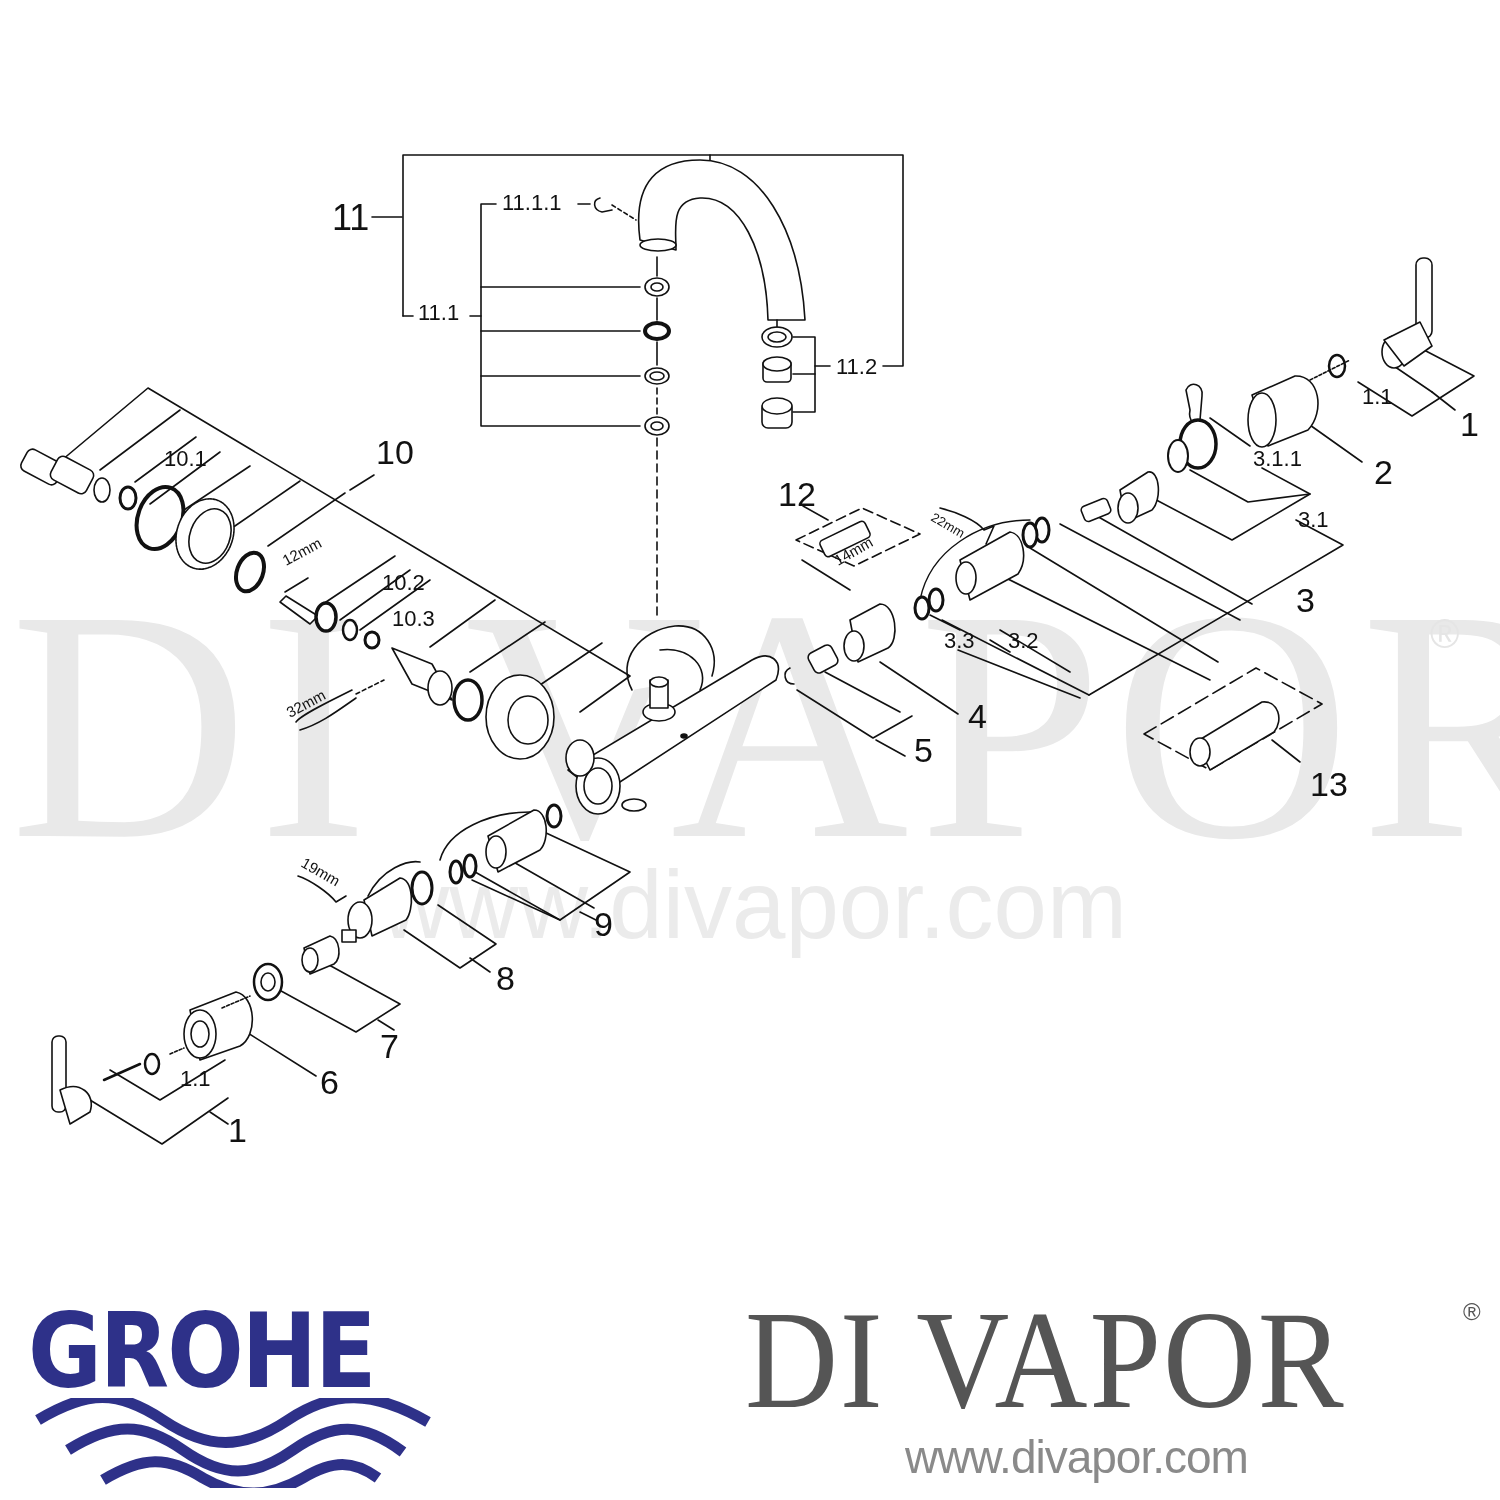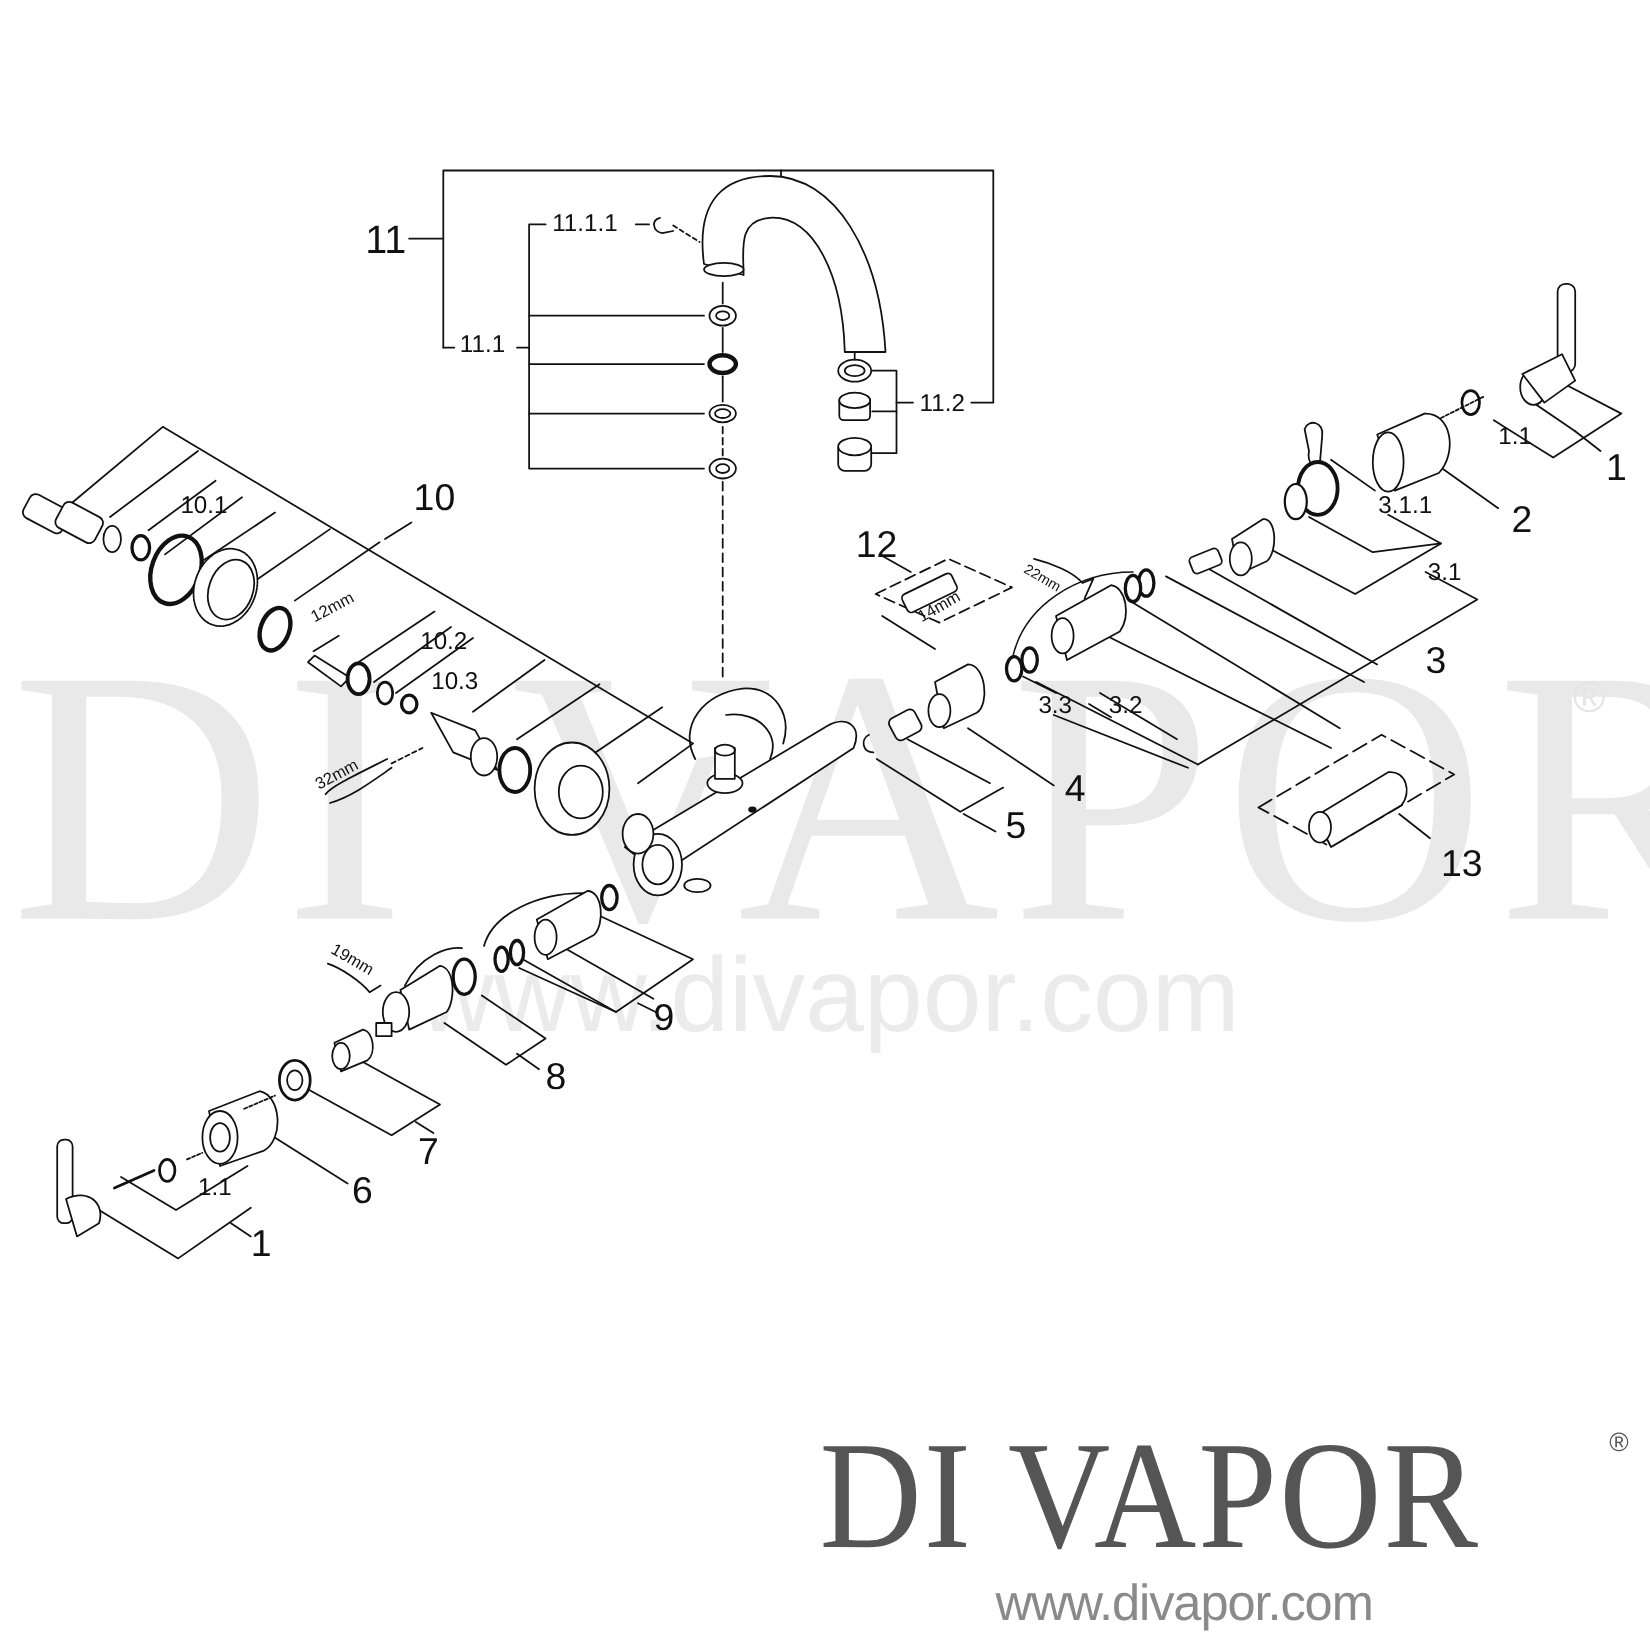--- a/index.html
+++ b/index.html
@@ -273,19 +273,29 @@
       </g>
     <g id="tool-layer">
         <text x="286" y="566" font-size="15" class="callout" transform="rotate(-28 286 566)">12mm</text>
         <text x="290" y="718" font-size="15" class="callout" transform="rotate(-28 290 718)">32mm</text>
         <text x="930" y="520" font-size="13" class="callout" transform="rotate(30 930 520)">22mm</text>
         <text x="838" y="566" font-size="15" class="callout" transform="rotate(-30 838 566)">14mm</text>
         <text x="300" y="866" font-size="15" class="callout" transform="rotate(30 300 866)">19mm</text>
       </g>
   </svg>
 
+  <div class="grohe-logo">
+    <div class="grohe-word">GROHE</div>
+    <svg class="grohe-waves" width="420" height="90" viewBox="0 0 420 90">
+      <g fill="none" stroke="#2e3189" stroke-width="11">
+        <path d="M5,22 C55,-8 85,-8 130,22 C175,52 210,52 255,22 C300,-8 340,-8 395,24"></path>
+        <path d="M35,52 C80,24 110,24 150,52 C190,80 220,80 260,52 C300,24 330,24 370,54"></path>
+        <path d="M70,82 C110,58 135,58 170,80 C205,100 235,100 270,80 C300,62 320,62 345,80"></path>
+      </g>
+    </svg>
+  </div>
 
   <div class="divapor-logo">
     <div class="divapor-word">DI VAPOR</div>
     <div class="divapor-reg">®</div>
     <div class="divapor-url">www.divapor.com</div>
   </div>
 </div>
 
 </body></html>

